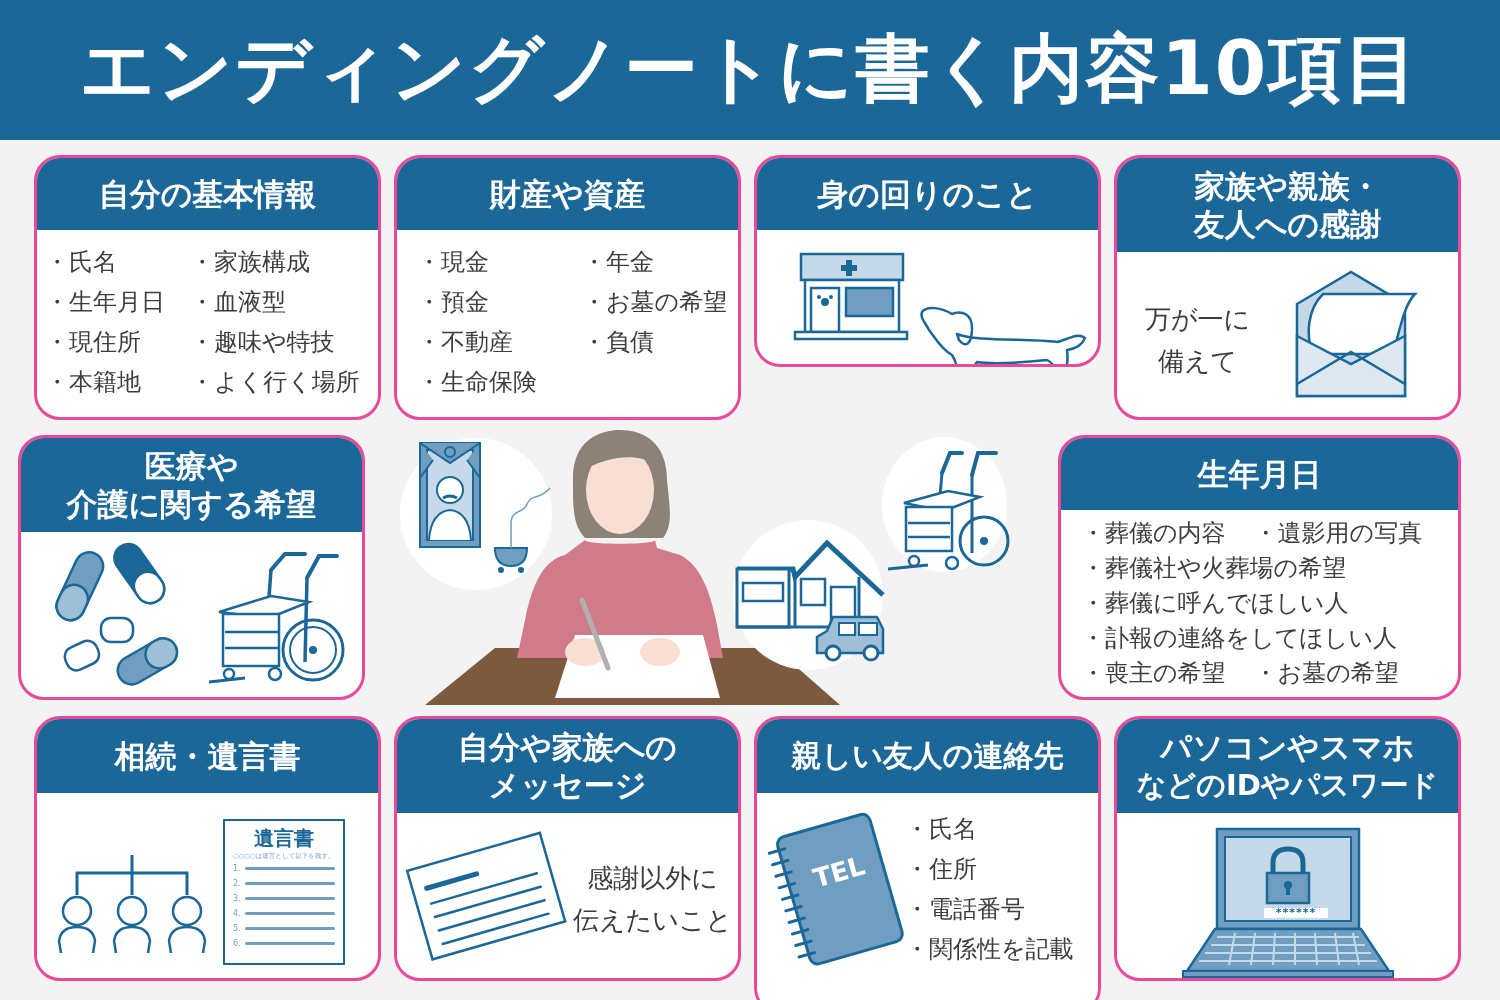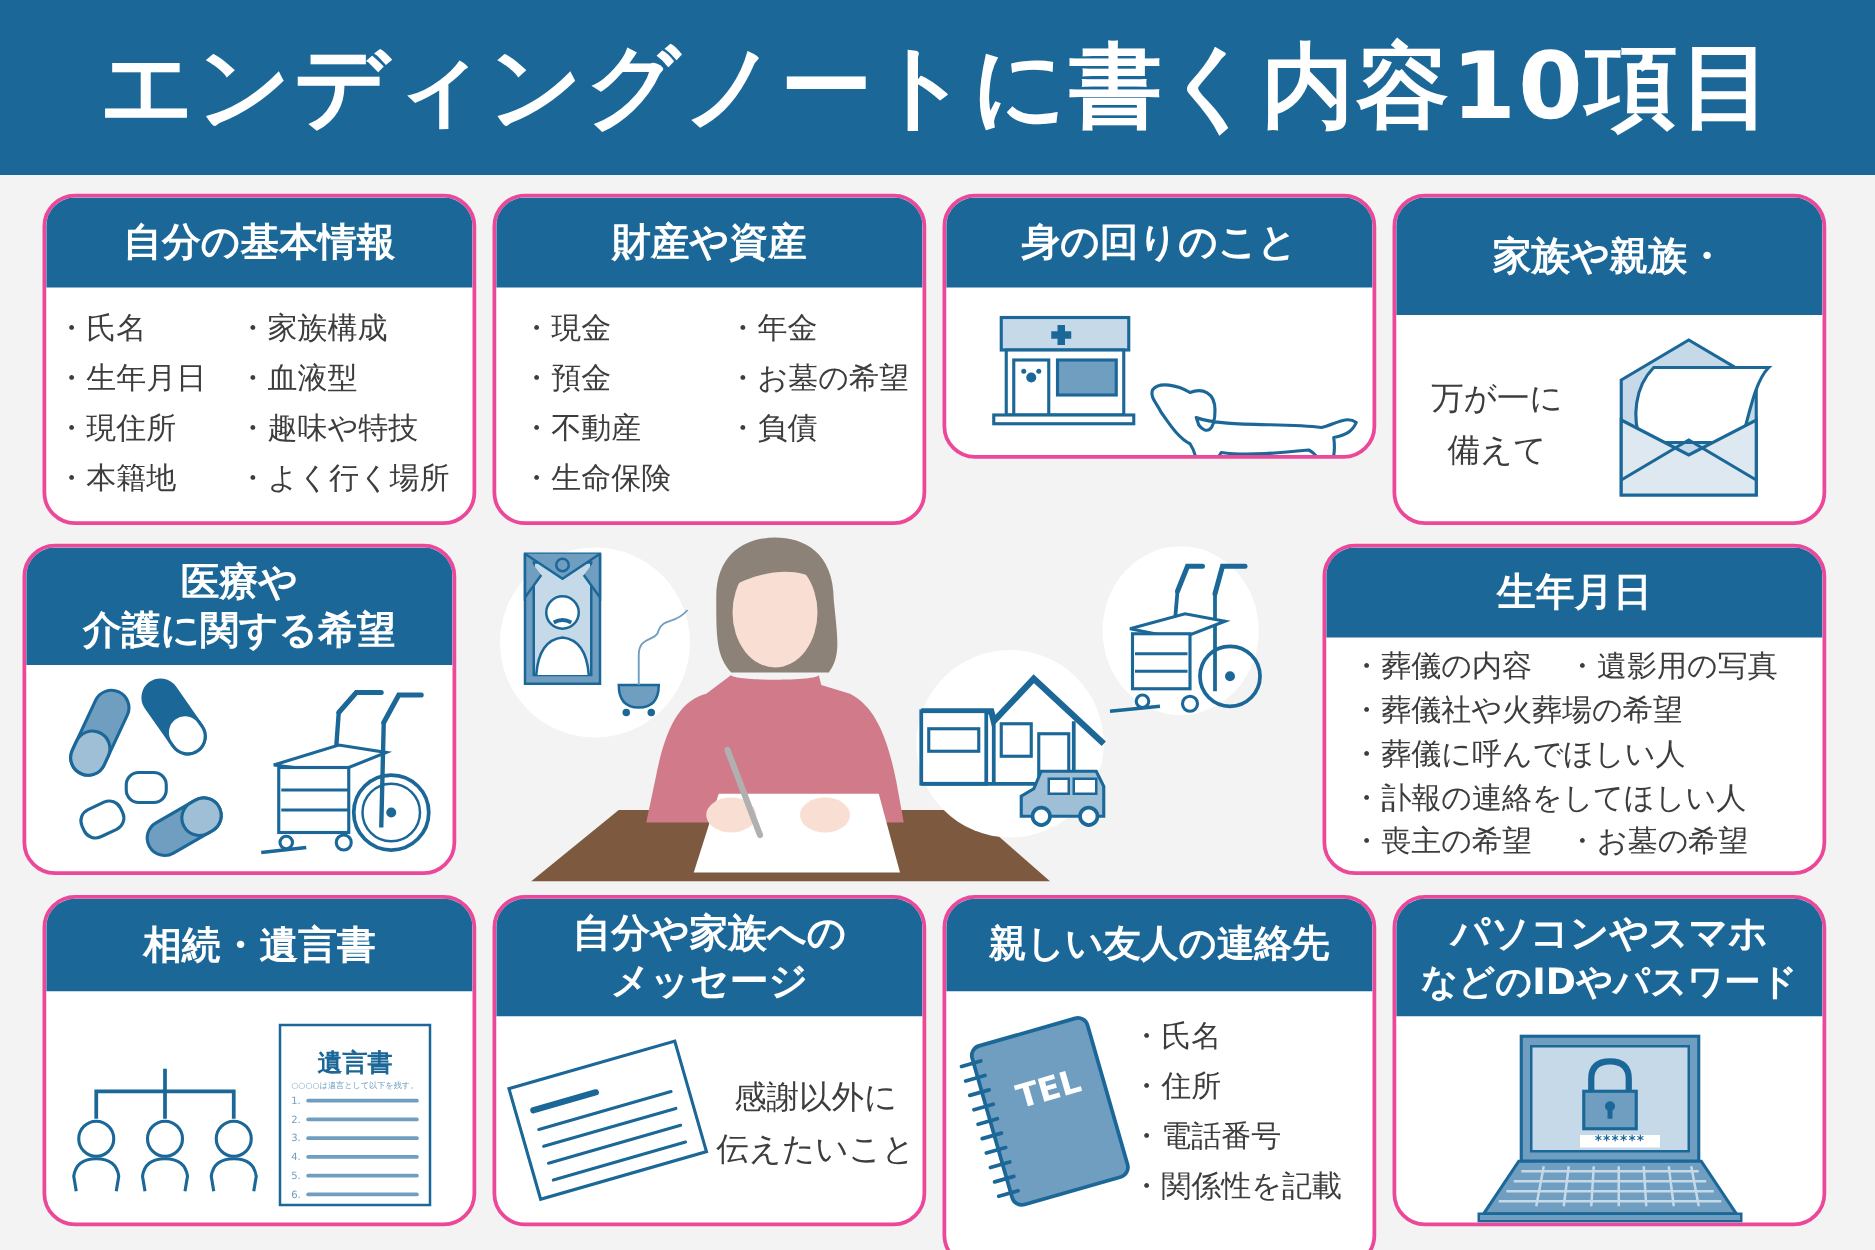--- a/index.html
+++ b/index.html
@@ -81,20 +81,21 @@
     </svg>
     <svg width="180" height="100" style="left:160px;top:70px;" viewBox="0 0 180 100">
       <path d="M5 12 C10 5 25 8 35 14 C45 10 55 14 55 28 C55 45 48 48 42 40 L40 34 C60 42 110 38 140 42 C150 40 160 32 168 38 C165 45 160 48 150 50 C152 65 148 75 142 78 L135 80 C138 72 140 65 130 60 C110 62 80 65 60 62 C55 70 50 75 42 78 L35 80 C40 72 42 66 35 55 C25 50 18 38 12 30 C8 22 3 18 5 12 Z" fill="none" stroke="#1b6898" stroke-width="2.5" stroke-linejoin="round"></path>
     </svg>
   </div>
 </div>
 
 <div class="card" style="left:1114px;top:155px;width:347px;height:265px;">
   <div class="card-head" style="height:94px;">
     <span>家族や親族・</span>
+    <span>友人への感謝</span>
   </div>
   <div class="card-body">
     <div class="side-text" style="left:28px;top:46px;">
       <div>万が一に</div>
       <div>備えて</div>
     </div>
     <svg width="130" height="135" style="left:176px;top:12px;">
       <path d="M4 40 L58 8 L112 40 L112 132 L4 132 Z" fill="#c5d9e8" stroke="#1b6898" stroke-width="2.5"></path>
       <path d="M30 30 L122 30 C112 40 108 60 100 90 L20 90 C12 70 15 45 30 30 Z" fill="#fff" stroke="#1b6898" stroke-width="2.5"></path>
       <path d="M4 72 L58 100 L112 72 L112 132 L4 132 Z" fill="#dde8f1" stroke="#1b6898" stroke-width="2.5"></path>
@@ -224,21 +225,21 @@
       <path d="M75 0 L75 30 M20 40 L20 18 L130 18 L130 40 M75 18 L75 40" fill="none" stroke="#1b6898" stroke-width="3"></path>
       <g fill="none" stroke="#1b6898" stroke-width="2.5">
         <circle cx="20" cy="56" r="14"></circle>
           <path d="M4 98 L2 86 Q4 72 20 72 Q36 72 38 86 L36 98"></path>
         <circle cx="75" cy="56" r="14"></circle>
           <path d="M59 98 L57 86 Q59 72 75 72 Q91 72 93 86 L91 98"></path>
         <circle cx="130" cy="56" r="14"></circle>
           <path d="M114 98 L112 86 Q114 72 130 72 Q146 72 148 86 L146 98"></path>
       </g>
     </svg>
-    <div style="position:absolute;left:186px;top:26px;width:122px;height:146px;border:2.5px solid #1b6898;background:#fff;padding:16px 8px;">
+    <div style="position:absolute;left:186px;top:26px;width:122px;height:146px;border:2.5px solid #1b6898;background:#fff;padding:4px 8px;">
       <div style="color:#1b6898;font-weight:bold;font-size:20px;text-align:center;line-height:26px;">遺言書</div>
       <div style="color:#6f9ec0;font-size:6.5px;line-height:10px;white-space:nowrap;">○○○○は遺言として以下を残す。</div>
       <div style="font-size:8px;color:#6f9ec0;line-height:15px;">
         <div style="display:flex;align-items:center;">
             <span style="width:12px;">1.</span>
             <span style="flex:1;height:3px;background:#6f9ec0;border-radius:2px;"></span>
           </div>
         <div style="display:flex;align-items:center;">
             <span style="width:12px;">2.</span>
             <span style="flex:1;height:3px;background:#6f9ec0;border-radius:2px;"></span>

